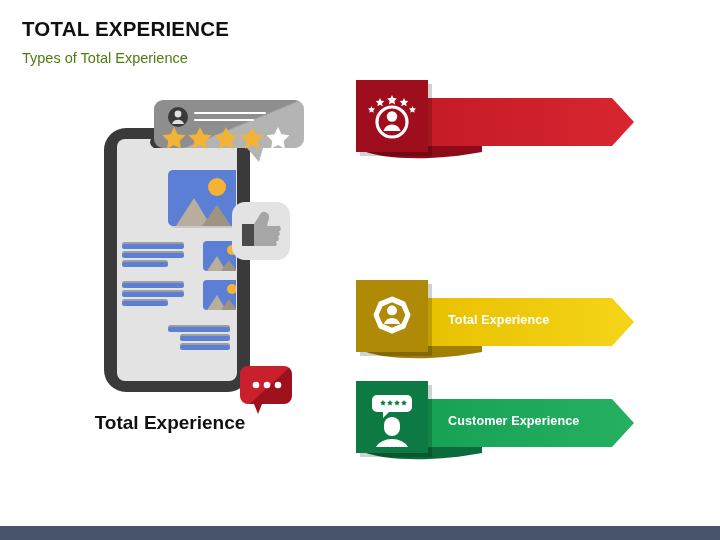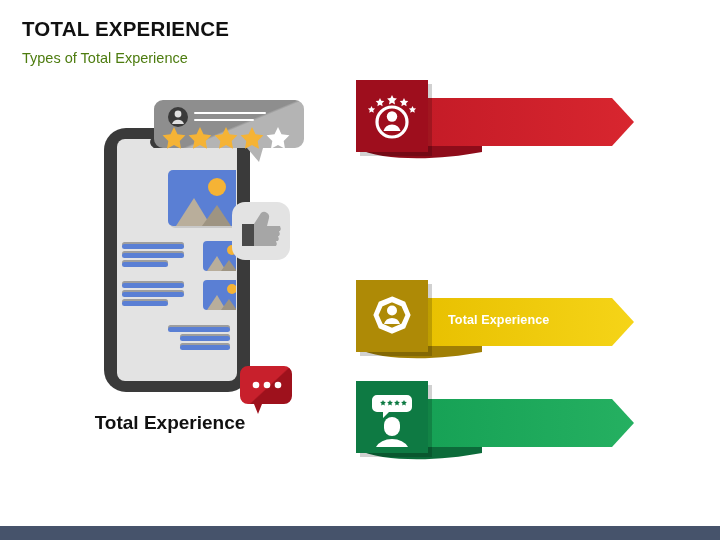--- a/index.html
+++ b/index.html
@@ -237,17 +237,18 @@
         <g fill="#0E7A43">
           <path d="M33 29 l.9 1.8 l2 .3 l-1.45 1.4 l.35 2 l-1.8 -.95 l-1.8 .95 l.35 -2 l-1.45 -1.4 l2 -.3 z"></path>
           <path d="M40 29 l.9 1.8 l2 .3 l-1.45 1.4 l.35 2 l-1.8 -.95 l-1.8 .95 l.35 -2 l-1.45 -1.4 l2 -.3 z"></path>
           <path d="M47 29 l.9 1.8 l2 .3 l-1.45 1.4 l.35 2 l-1.8 -.95 l-1.8 .95 l.35 -2 l-1.45 -1.4 l2 -.3 z"></path>
           <path d="M54 29 l.9 1.8 l2 .3 l-1.45 1.4 l.35 2 l-1.8 -.95 l-1.8 .95 l.35 -2 l-1.45 -1.4 l2 -.3 z"></path>
         </g>
         <path d="M42 46 a8 8 0 0 1 8 8 v3 a8 8 0 0 1 -16 0 v-3 a8 8 0 0 1 8 -8 z"></path>
         <path d="M26 76 a17 12 0 0 1 32 0 z"></path>
       </g>
     </svg>
+    <div class="banner-label">Customer Experience</div>
   </div>
 
 </div>
 
 <div id="footer-bar"></div>
 
 </body></html>

